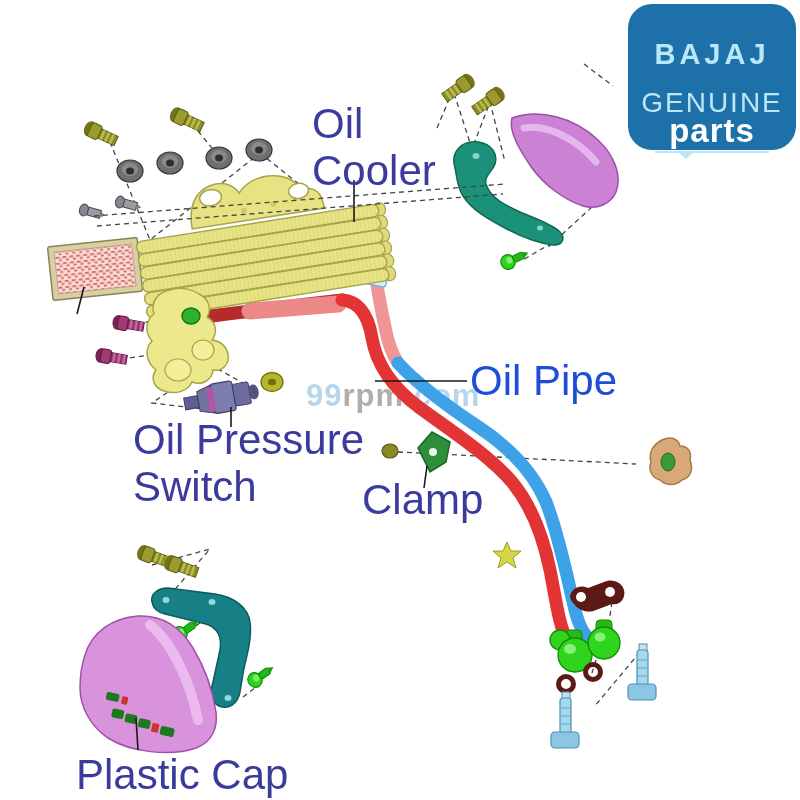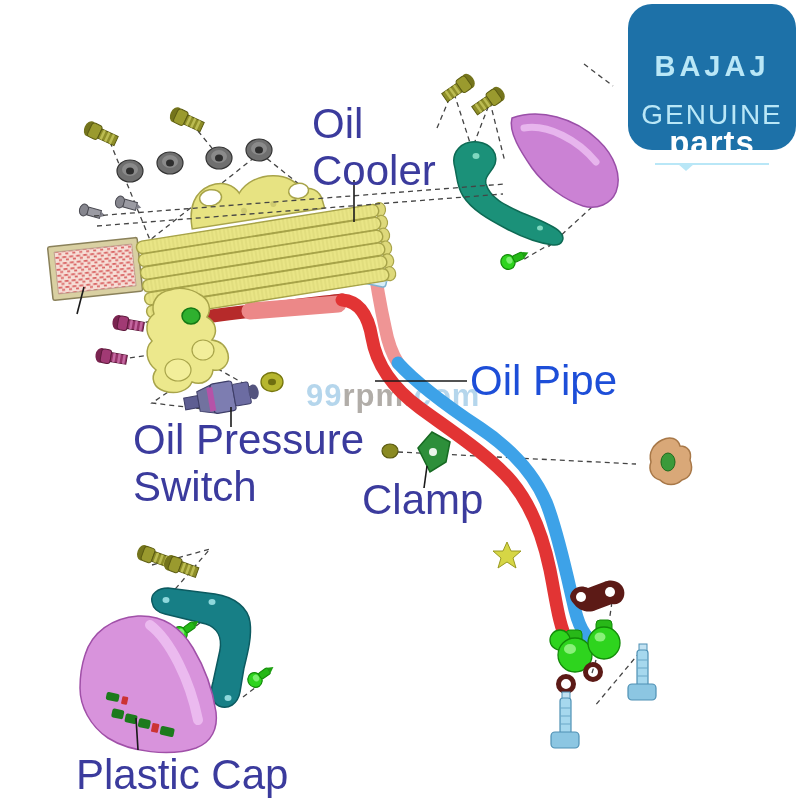--- a/index.html
+++ b/index.html
@@ -10,21 +10,21 @@
              font-size:31px;letter-spacing:1px;opacity:.85;font-family:"Liberation Sans",sans-serif;}
   .part-label{position:absolute;z-index:3;font-size:42px;line-height:1.13;color:#3b3b9d;}
   #lbl-oil-cooler{left:312px;top:100px;width:150px;}
   #lbl-mesh-cover{left:12px;top:301px;width:125px;}
   #lbl-switch{left:133px;top:416px;width:238px;}
   #lbl-oil-pipe{left:470px;top:357px;width:210px;}
   #lbl-clamp{left:362px;top:476px;width:160px;}
   #lbl-plastic-cap{left:76px;top:751px;width:250px;}
   .logo{position:absolute;left:628px;top:4px;width:168px;height:146px;border-radius:24px;
         z-index:4;display:flex;flex-direction:column;align-items:center;box-sizing:border-box;
-        padding-top:46px;background:#1d71a8;}
+        padding-top:34px;background:#1d71a8;}
   .logo-brand{font-size:29px;font-weight:700;letter-spacing:4px;color:#b9e7f7;}
   .logo-genuine{font-size:28px;letter-spacing:2px;color:#b9e7f7;margin-top:16px;}
   .logo-parts{font-size:33px;font-weight:700;color:#ffffff;margin-top:-7px;letter-spacing:1px;}
   .logo-underline{width:114px;border-top:2px solid #b9e7f7;margin-top:1px;}
   .logo-chevron{width:0;height:0;border-left:8px solid transparent;border-right:8px solid transparent;
                 border-top:7px solid #b9e7f7;margin-top:-1px;margin-left:-52px;}
 </style>
 </head>
 <body>
 

